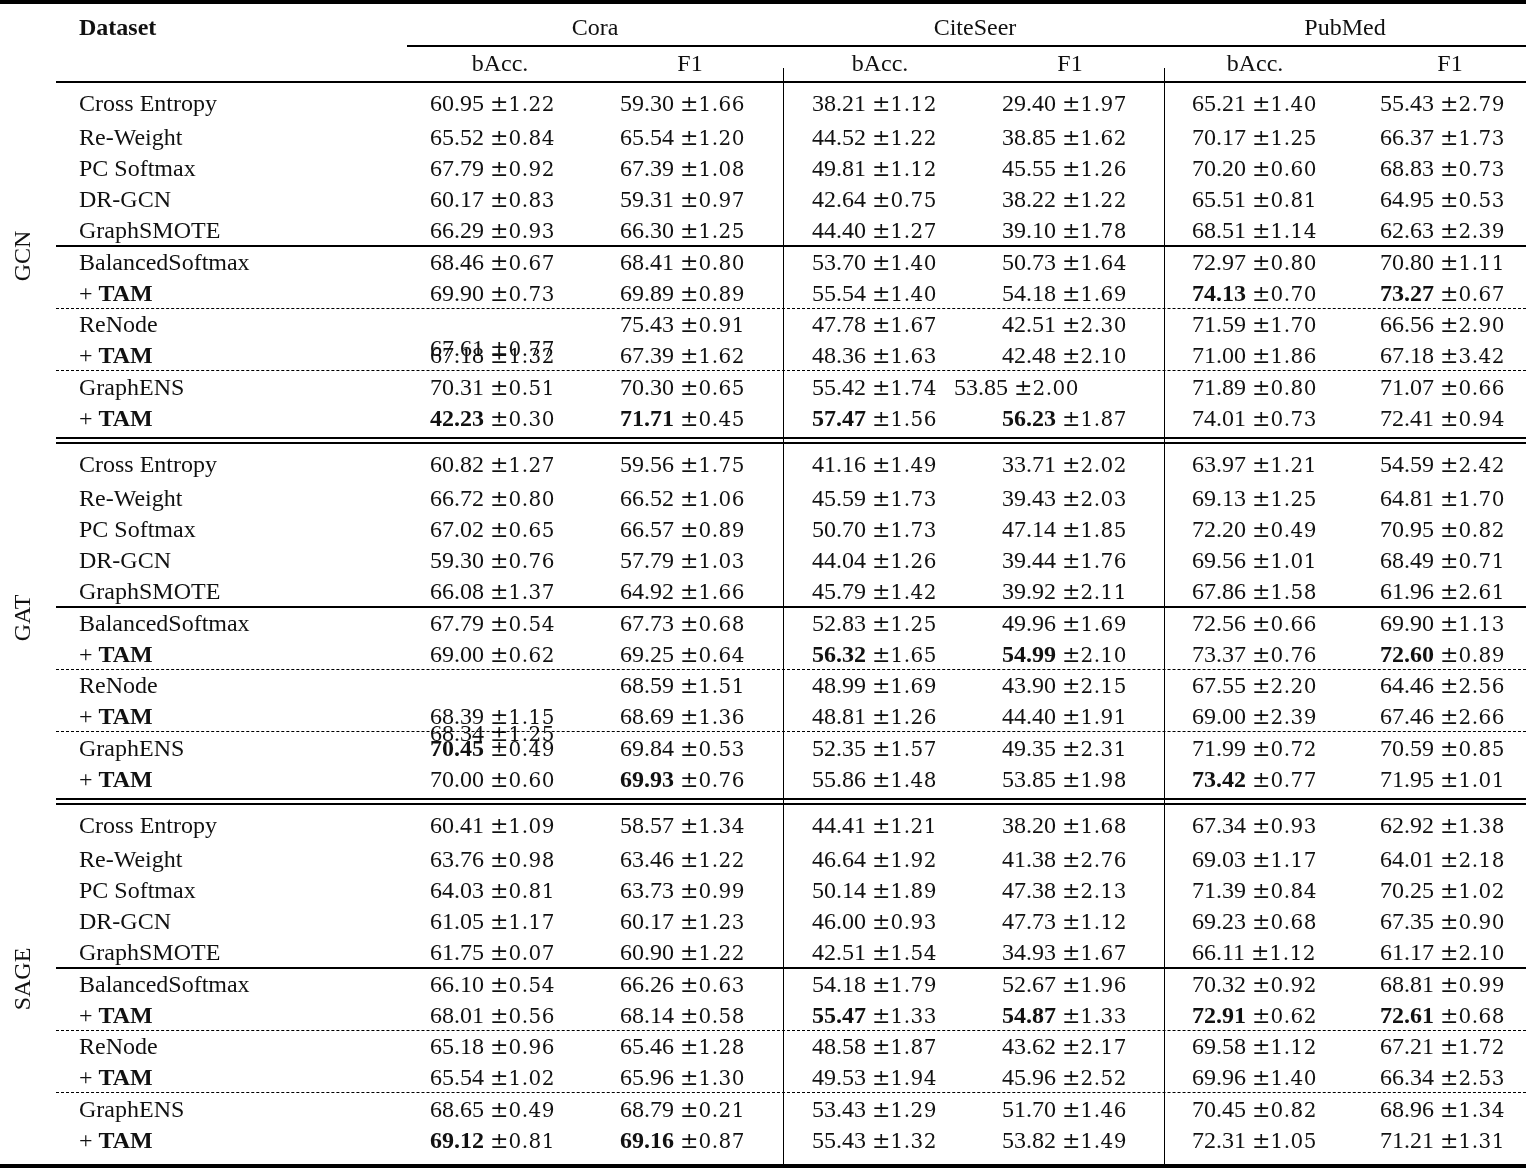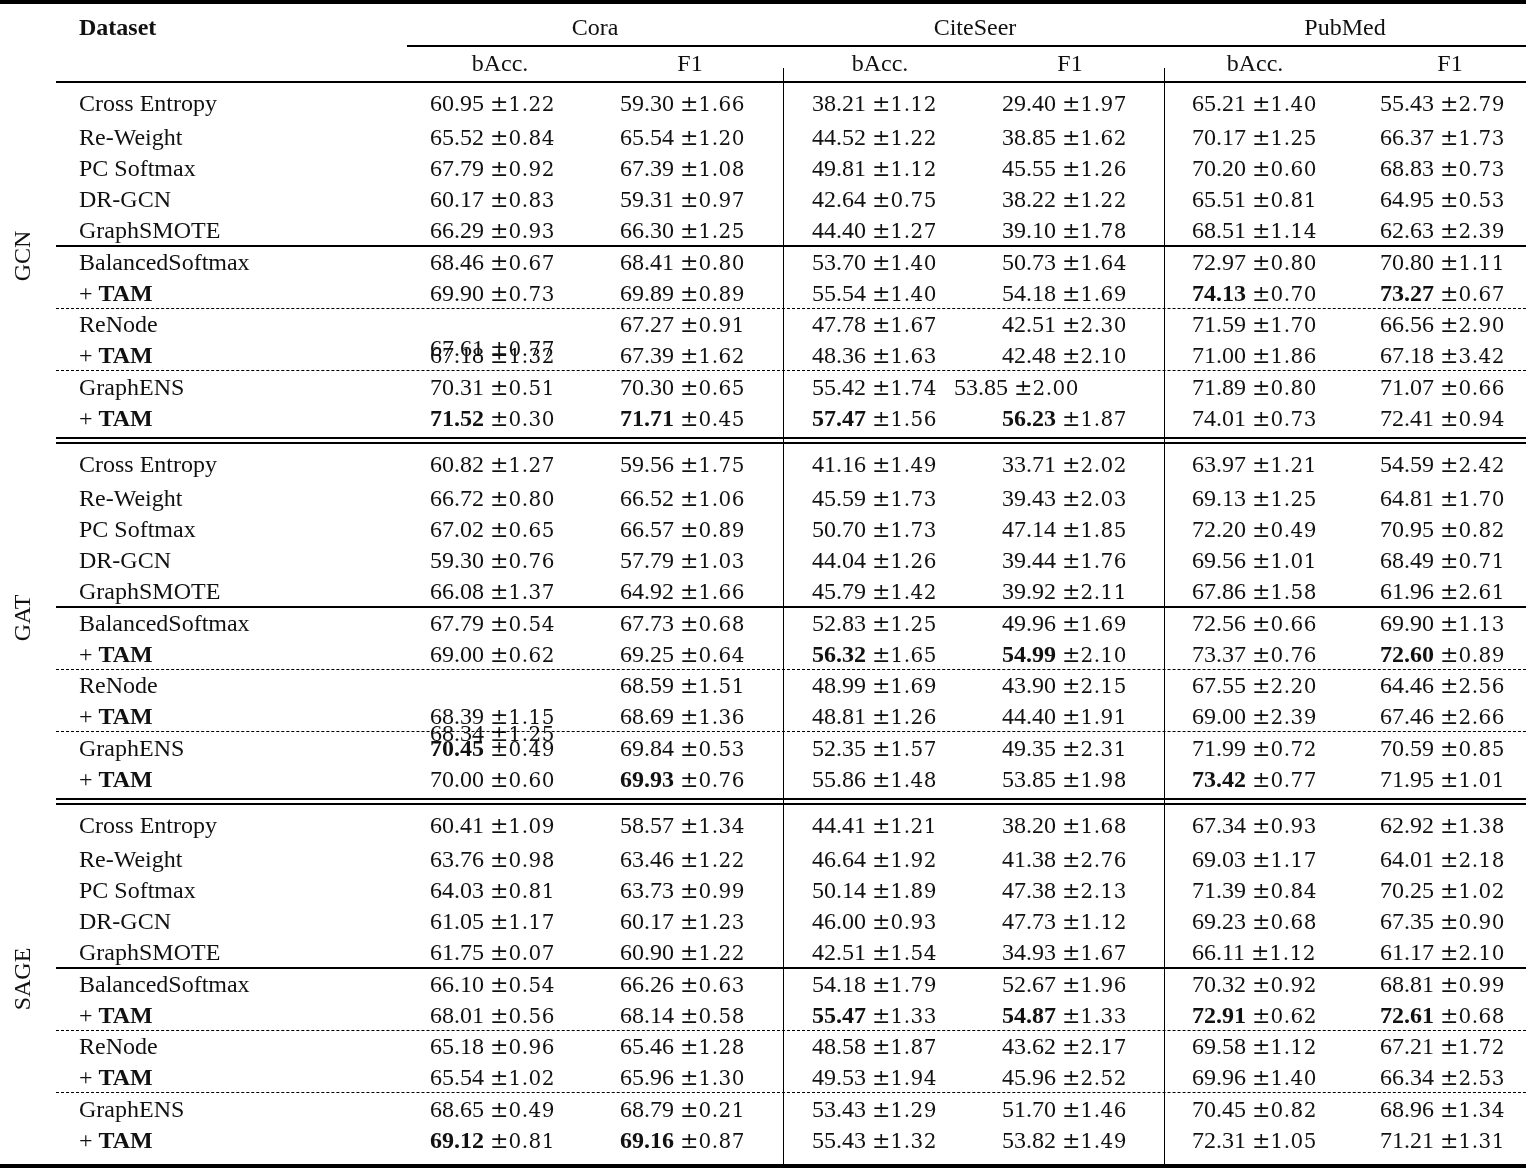--- a/index.html
+++ b/index.html
@@ -105,21 +105,21 @@
       <div class="cell val " style="left:430px; top:278px;"><span class="main">69.90</span> <span class="pm">±</span><span class="sd">0.73</span></div>
       <div class="cell val " style="left:620px; top:278px;"><span class="main">69.89</span> <span class="pm">±</span><span class="sd">0.89</span></div>
       <div class="cell val " style="left:812px; top:278px;"><span class="main">55.54</span> <span class="pm">±</span><span class="sd">1.40</span></div>
       <div class="cell val " style="left:1002px; top:278px;"><span class="main">54.18</span> <span class="pm">±</span><span class="sd">1.69</span></div>
       <div class="cell val bold" style="left:1192px; top:278px;"><span class="main">74.13</span> <span class="pm">±</span><span class="sd">0.70</span></div>
       <div class="cell val bold" style="left:1380px; top:278px;"><span class="main">73.27</span> <span class="pm">±</span><span class="sd">0.67</span></div>
       <div>
         <div class="cell method" style="left:79px; top:309px;">ReNode</div>
       </div>
       <div class="cell val " style="left:430px; top:309px;margin-top:24px;"><span class="main">67.61</span> <span class="pm">±</span><span class="sd">0.77</span></div>
-      <div class="cell val " style="left:620px; top:309px;"><span class="main">67.27</span> <span class="pm">±</span><span class="sd">0.91</span></div>
+      <div class="cell val " style="left:620px; top:309px;"><span class="main">75.43</span> <span class="pm">±</span><span class="sd">0.91</span></div>
       <div class="cell val " style="left:812px; top:309px;"><span class="main">47.78</span> <span class="pm">±</span><span class="sd">1.67</span></div>
       <div class="cell val " style="left:1002px; top:309px;"><span class="main">42.51</span> <span class="pm">±</span><span class="sd">2.30</span></div>
       <div class="cell val " style="left:1192px; top:309px;"><span class="main">71.59</span> <span class="pm">±</span><span class="sd">1.70</span></div>
       <div class="cell val " style="left:1380px; top:309px;"><span class="main">66.56</span> <span class="pm">±</span><span class="sd">2.90</span></div>
       <div>
         <div class="cell method" style="left:79px; top:340px;"><span class="plus">+ </span><span class="tam">TAM</span></div>
       </div>
       <div class="cell val " style="left:430px; top:340px;"><span class="main">67.18</span> <span class="pm">±</span><span class="sd">1.32</span></div>
       <div class="cell val " style="left:620px; top:340px;"><span class="main">67.39</span> <span class="pm">±</span><span class="sd">1.62</span></div>
       <div class="cell val " style="left:812px; top:340px;"><span class="main">48.36</span> <span class="pm">±</span><span class="sd">1.63</span></div>
@@ -131,21 +131,21 @@
       </div>
       <div class="cell val " style="left:430px; top:372px;"><span class="main">70.31</span> <span class="pm">±</span><span class="sd">0.51</span></div>
       <div class="cell val " style="left:620px; top:372px;"><span class="main">70.30</span> <span class="pm">±</span><span class="sd">0.65</span></div>
       <div class="cell val " style="left:812px; top:372px;"><span class="main">55.42</span> <span class="pm">±</span><span class="sd">1.74</span></div>
       <div class="cell val " style="left:954px; top:372px;"><span class="main">53.85</span> <span class="pm">±</span><span class="sd">2.00</span></div>
       <div class="cell val " style="left:1192px; top:372px;"><span class="main">71.89</span> <span class="pm">±</span><span class="sd">0.80</span></div>
       <div class="cell val " style="left:1380px; top:372px;"><span class="main">71.07</span> <span class="pm">±</span><span class="sd">0.66</span></div>
       <div>
         <div class="cell method" style="left:79px; top:403px;"><span class="plus">+ </span><span class="tam">TAM</span></div>
       </div>
-      <div class="cell val bold" style="left:430px; top:403px;"><span class="main">71.52</span> <span class="pm">±</span><span class="sd">0.30</span></div>
+      <div class="cell val bold" style="left:430px; top:403px;"><span class="main">42.23</span> <span class="pm">±</span><span class="sd">0.30</span></div>
       <div class="cell val bold" style="left:620px; top:403px;"><span class="main">71.71</span> <span class="pm">±</span><span class="sd">0.45</span></div>
       <div class="cell val bold" style="left:812px; top:403px;"><span class="main">57.47</span> <span class="pm">±</span><span class="sd">1.56</span></div>
       <div class="cell val bold" style="left:1002px; top:403px;"><span class="main">56.23</span> <span class="pm">±</span><span class="sd">1.87</span></div>
       <div class="cell val " style="left:1192px; top:403px;"><span class="main">74.01</span> <span class="pm">±</span><span class="sd">0.73</span></div>
       <div class="cell val " style="left:1380px; top:403px;"><span class="main">72.41</span> <span class="pm">±</span><span class="sd">0.94</span></div>
       <div class="rule" style="left:56px; top:245px; width:1470px; height:1.5px;"></div>
       <div class="dash" style="left:56px; top:308px; width:1470px;"></div>
       <div class="dash" style="left:56px; top:370px; width:1470px;"></div>
       <div class="rule" style="left:56px; top:437px; width:1470px; height:1.5px;"></div>
       <div class="rule" style="left:56px; top:442px; width:1470px; height:1.5px;"></div>

